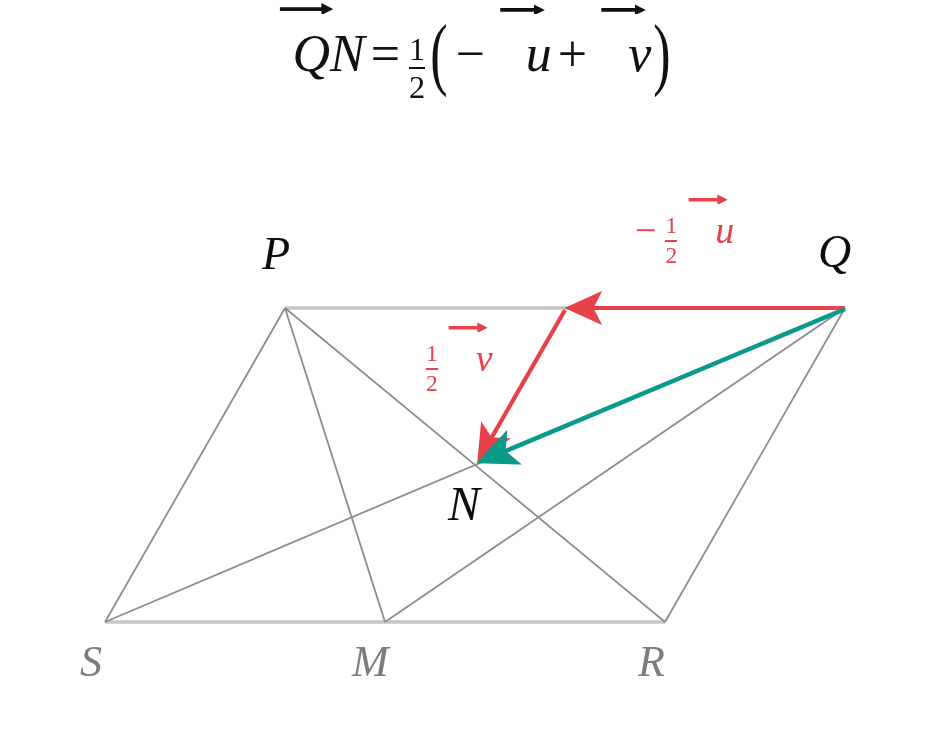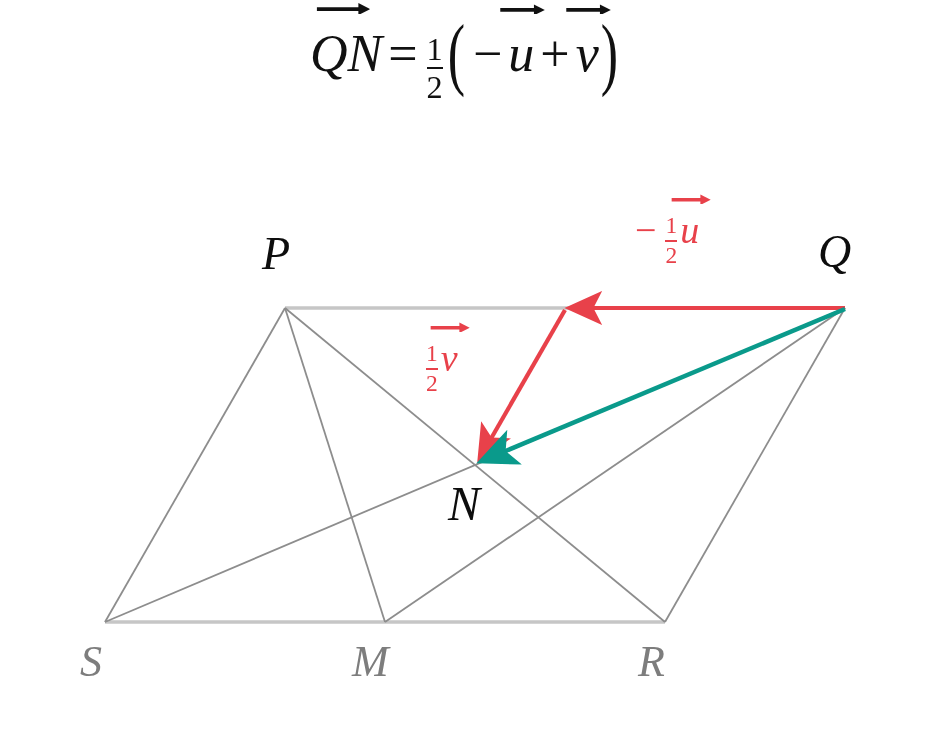--- a/index.html
+++ b/index.html
@@ -24,20 +24,21 @@
     width: 930px;
     text-align: center;
     color: #111111;
     font-size: 52px;
     line-height: 1;
     white-space: nowrap;
   }
   .mi {
     font-style: italic;
     font-family: "Liberation Serif", "DejaVu Serif", serif;
+    margin-left: 35px;
   }
   .mo {
     font-style: normal;
     padding: 0 6px;
   }
   
   .vec {
     position: relative;
     display: inline-block;
   }

